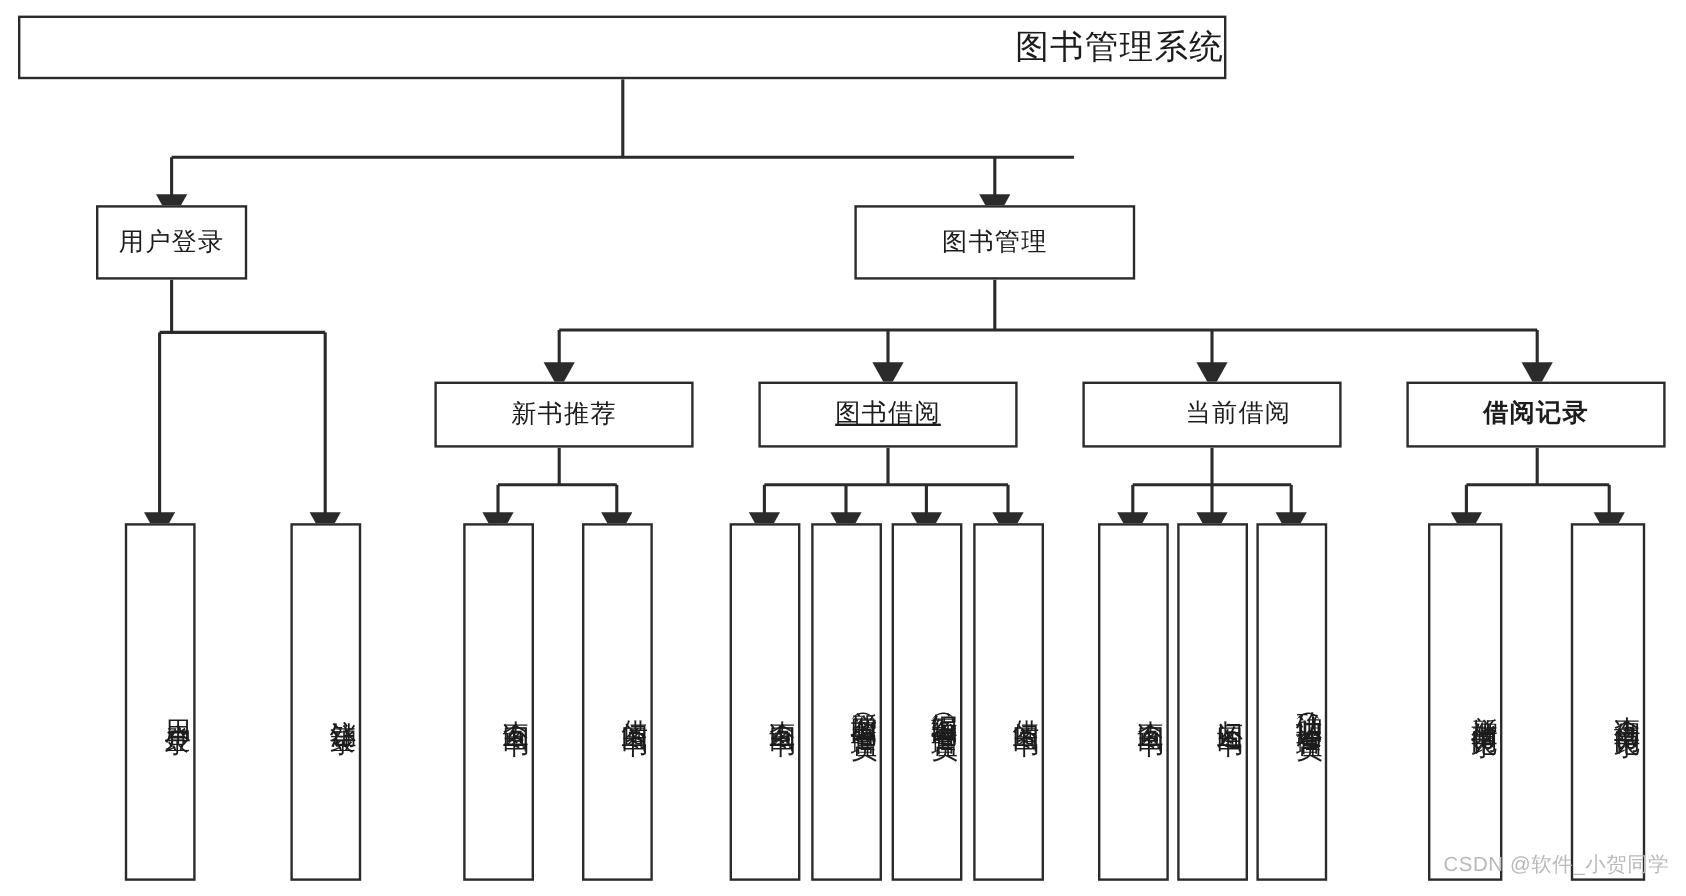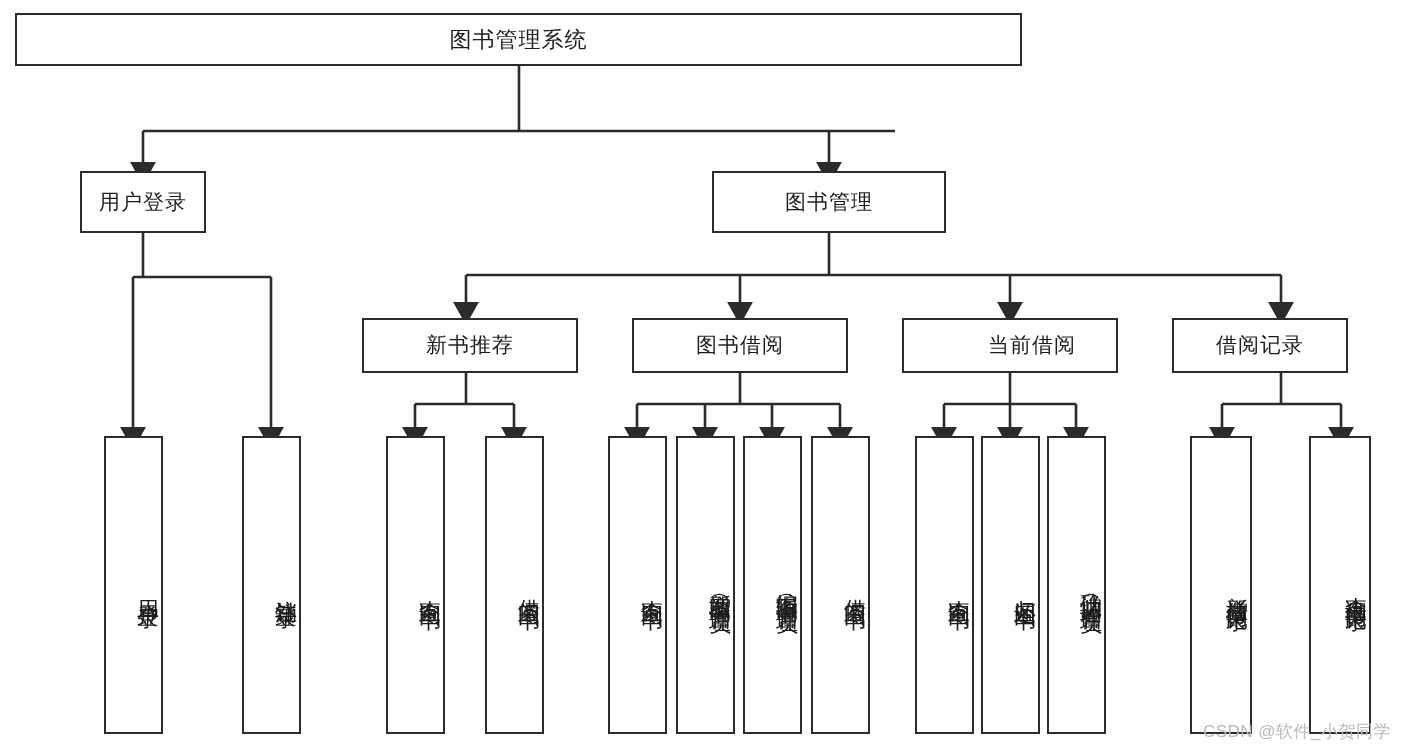--- a/index.html
+++ b/index.html
@@ -12,35 +12,35 @@
     border:2px solid #2b2b2b;
     background:#ffffff;
     display:flex;
     align-items:center;
     justify-content:center;
     color:#1c1c1c;
     line-height:1.15;
     text-align:center;
   }
   .node.h{font-size:21px;letter-spacing:1px;}
-  .node.root{font-size:22px;letter-spacing:1px;}
+  .node.root{font-size:28px;letter-spacing:1px;justify-content:flex-end;}
   .node.v{
     writing-mode:vertical-rl;
     text-orientation:upright;
     font-size:22px;
     letter-spacing:3px;
     align-items:flex-start;
     justify-content:center;
     padding-top:6px;
   }
   .node.v .vtxt{writing-mode:vertical-rl;text-orientation:upright;display:block;}
   #watermark{
     position:absolute;
     right:14px;
-    bottom:4px;
+    bottom:15px;
     font-size:17px;
     color:#b9b9b9;
     white-space:nowrap;
     letter-spacing:0.5px;
   }
 </style>
 </head>
 <body>
 
 <div id="stage">
@@ -102,27 +102,27 @@
   <div class="node h" style="left:80px;top:171px;width:126px;height:62px;">
     <span>用户登录</span>
   </div>
   <div class="node h" style="left:712px;top:171px;width:234px;height:62px;">
     <span>图书管理</span>
   </div>
 
   <div class="node h" style="left:362px;top:318px;width:216px;height:55px;font-family:Liberation Serif, serif;">
     <span>新书推荐</span>
   </div>
-  <div class="node h" style="left:632px;top:318px;width:216px;height:55px;">
+  <div class="node h" style="left:632px;top:318px;width:216px;height:55px;text-decoration:underline;">
     <span>图书借阅</span>
   </div>
   <div class="node h" style="left:902px;top:318px;width:216px;height:55px;padding-left:44px;">
     <span>当前借阅</span>
   </div>
-  <div class="node h" style="left:1172px;top:318px;width:176px;height:55px;">
+  <div class="node h" style="left:1172px;top:318px;width:216px;height:55px;font-weight:bold;">
     <span>借阅记录</span>
   </div>
 
   <div class="node v" style="left:104px;top:436px;width:59px;height:298px;">
     <span class="vtxt">用户登录</span>
   </div>
   <div class="node v" style="left:242px;top:436px;width:59px;height:298px;">
     <span class="vtxt">注销登录</span>
   </div>
 

